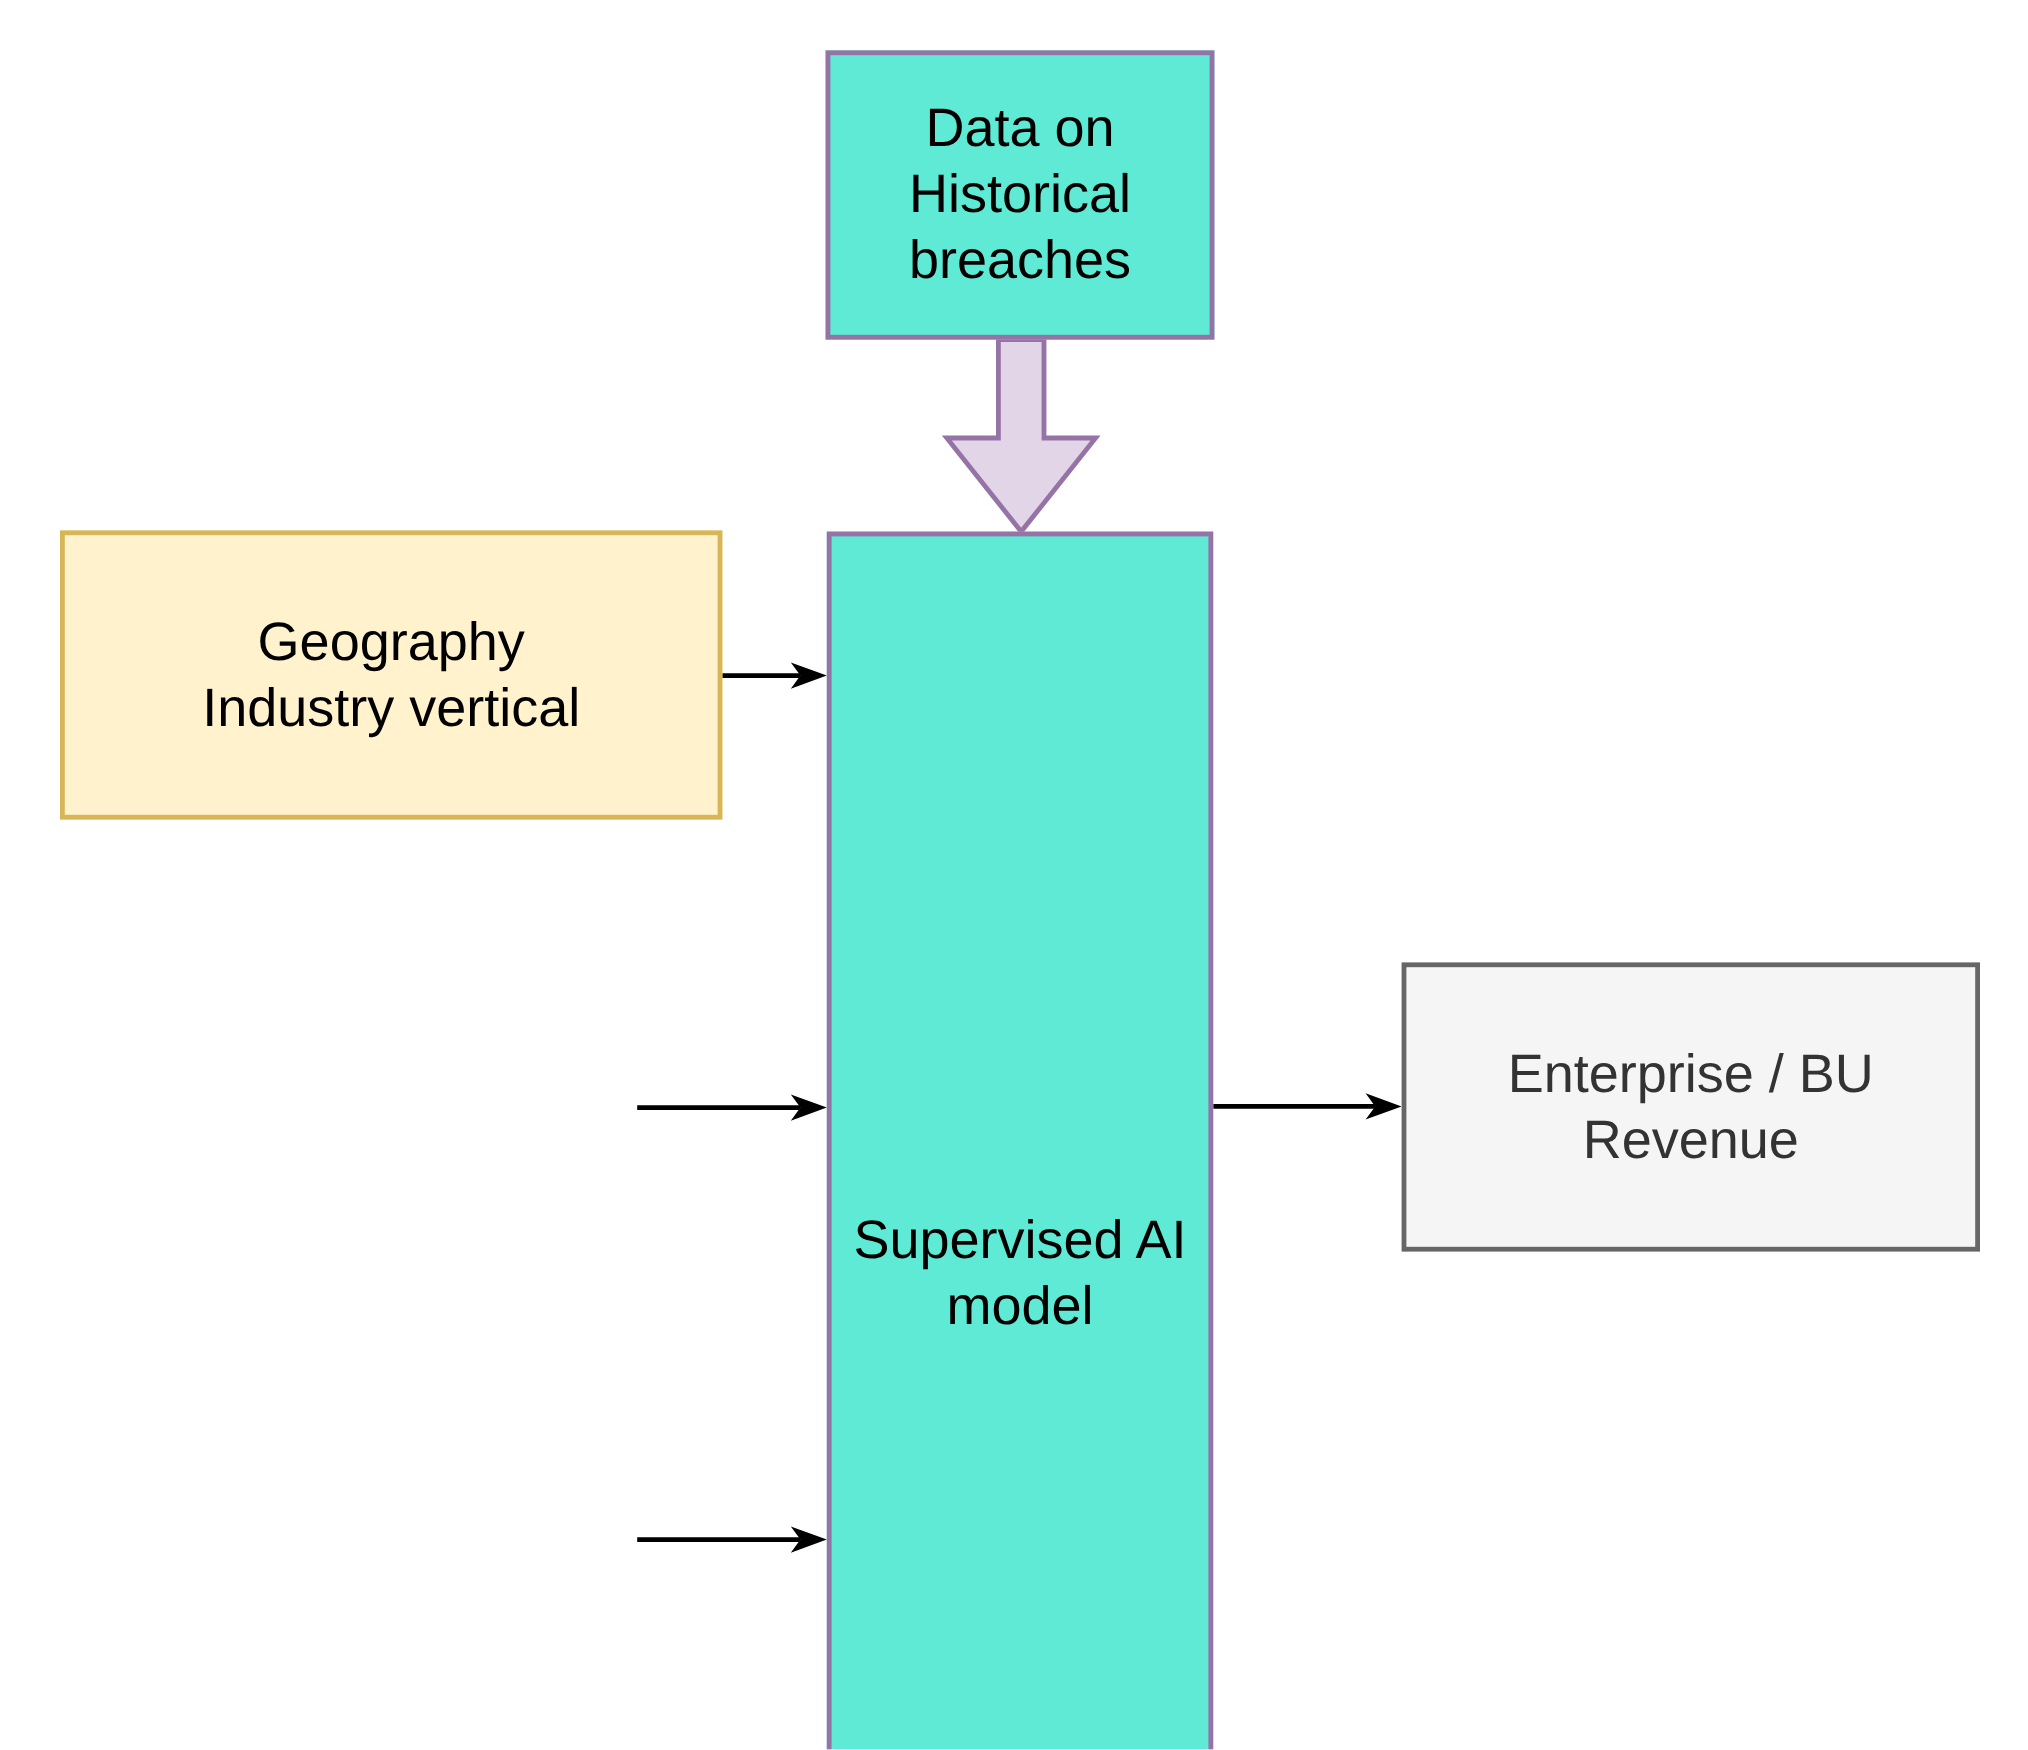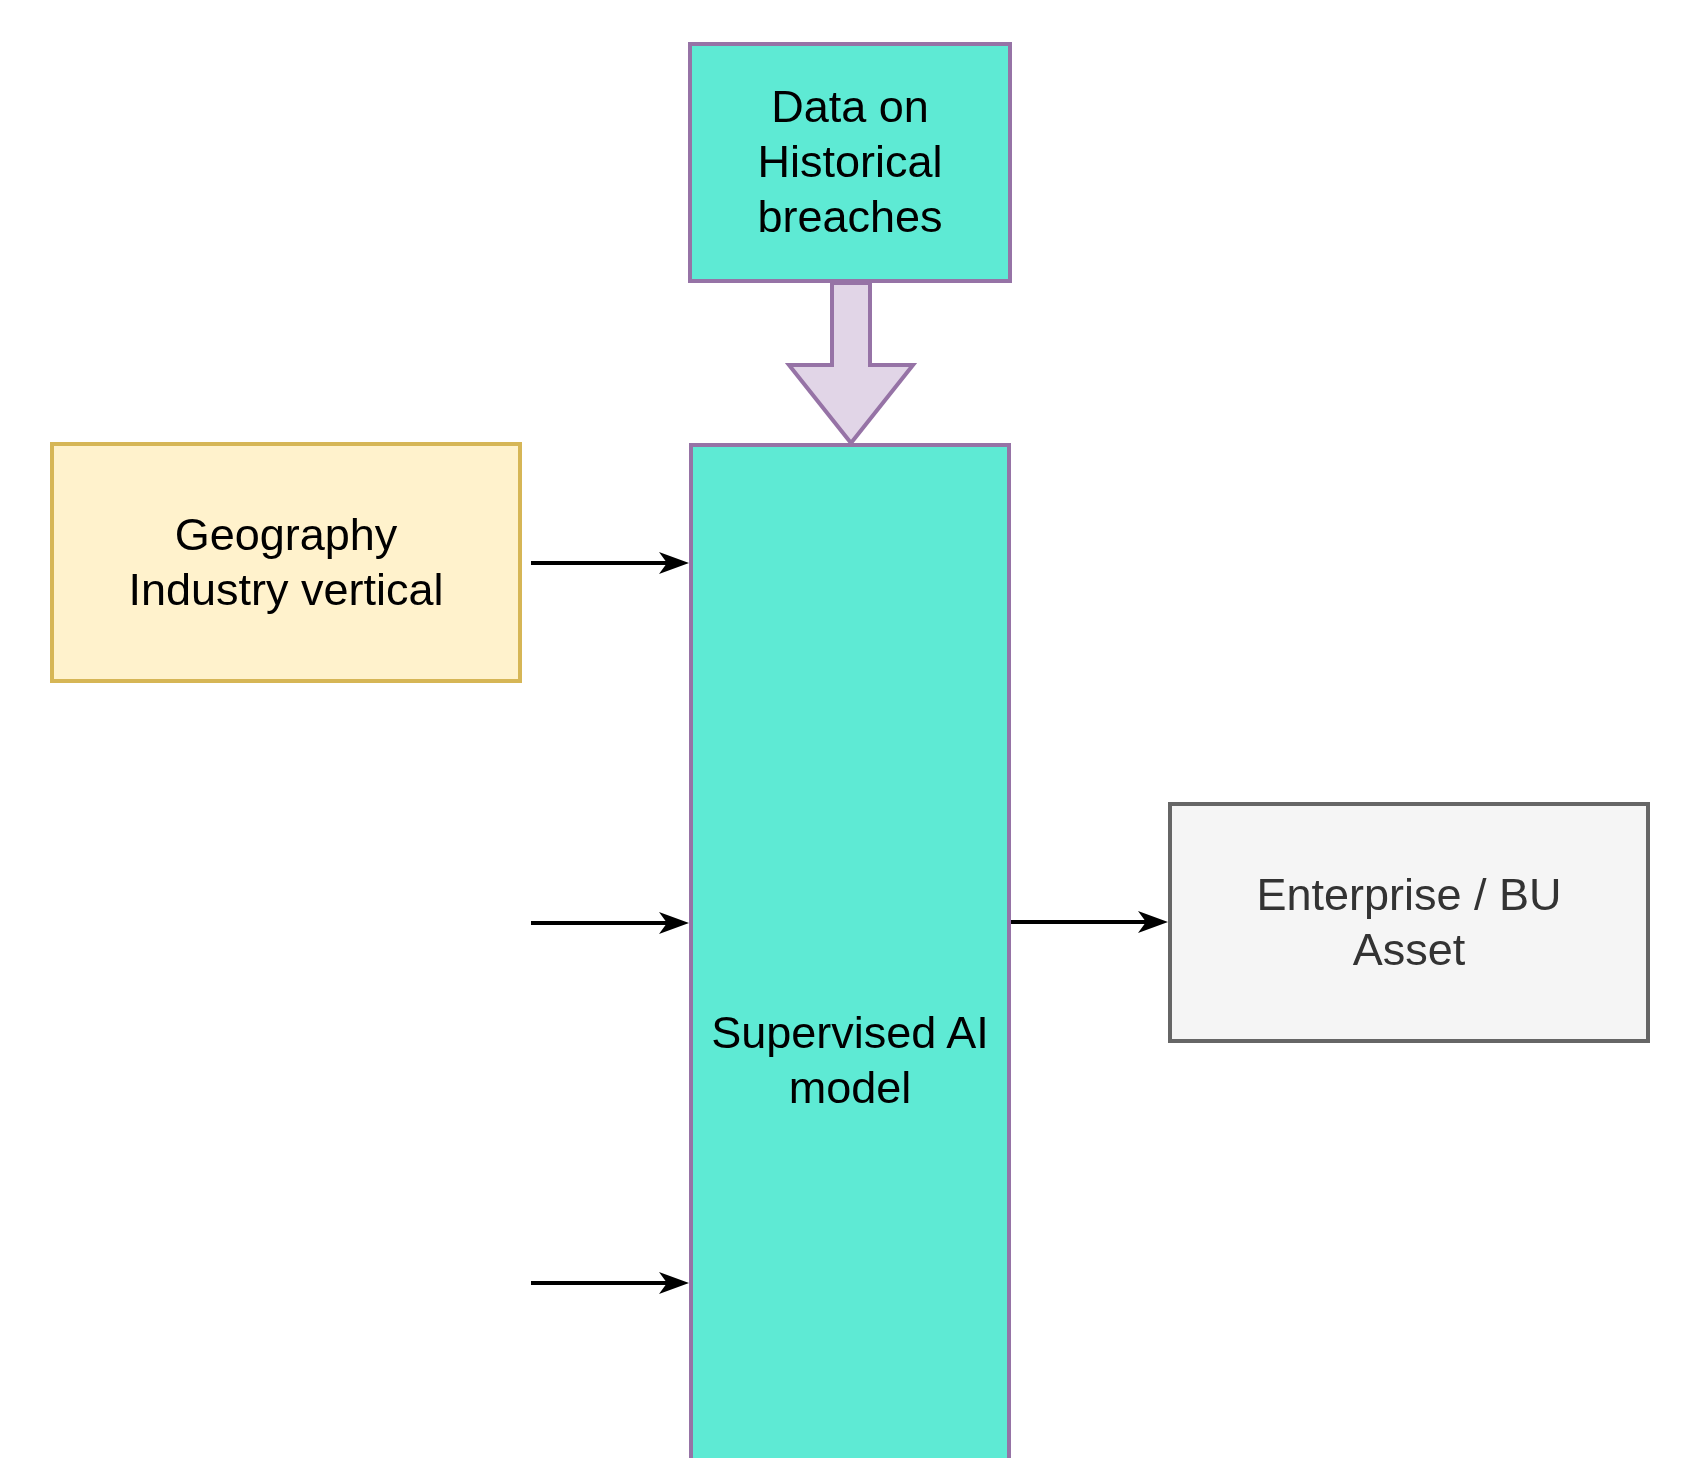--- a/index.html
+++ b/index.html
@@ -46,21 +46,21 @@
     border: 4px solid #D6B656;
   }
   .node-gray {
     background: #F5F5F5;
     border: 4px solid #666666;
     color: #333333;
   }
   
   .pos-historical { left: 688px; top: 42px;   width: 324px; height: 241px; }
   .pos-model      { left: 689px; top: 443px;  width: 322px; height: 1236px; }
-  .pos-geography  { left: 50px;  top: 442px;  width: 472px; height: 241px; }
+  .pos-geography  { left: 50px;  top: 442px;  width: 552px; height: 241px; }
   .pos-counts     { left: 50px;  top: 763px;  width: 481px; height: 320px; }
   .pos-revenue    { left: 50px;  top: 1163px; width: 481px; height: 240px; }
   .pos-impact     { left: 1168px; top: 802px; width: 482px; height: 241px; }
 </style>
 </head>
 <body>
 
 <div class="canvas">
 
   <svg class="edges" width="1690" height="1458" viewBox="0 0 1690 1458" aria-hidden="true">
@@ -91,16 +91,16 @@
 
 
 
   <div class="node node-purple pos-model">
     <span class="label">Supervised AI
 model</span>
   </div>
 
   <div class="node node-gray pos-impact">
     <span class="label">Enterprise / BU
-Asset</span>
+Revenue</span>
   </div>
 
 </div>
 
 </body></html>

